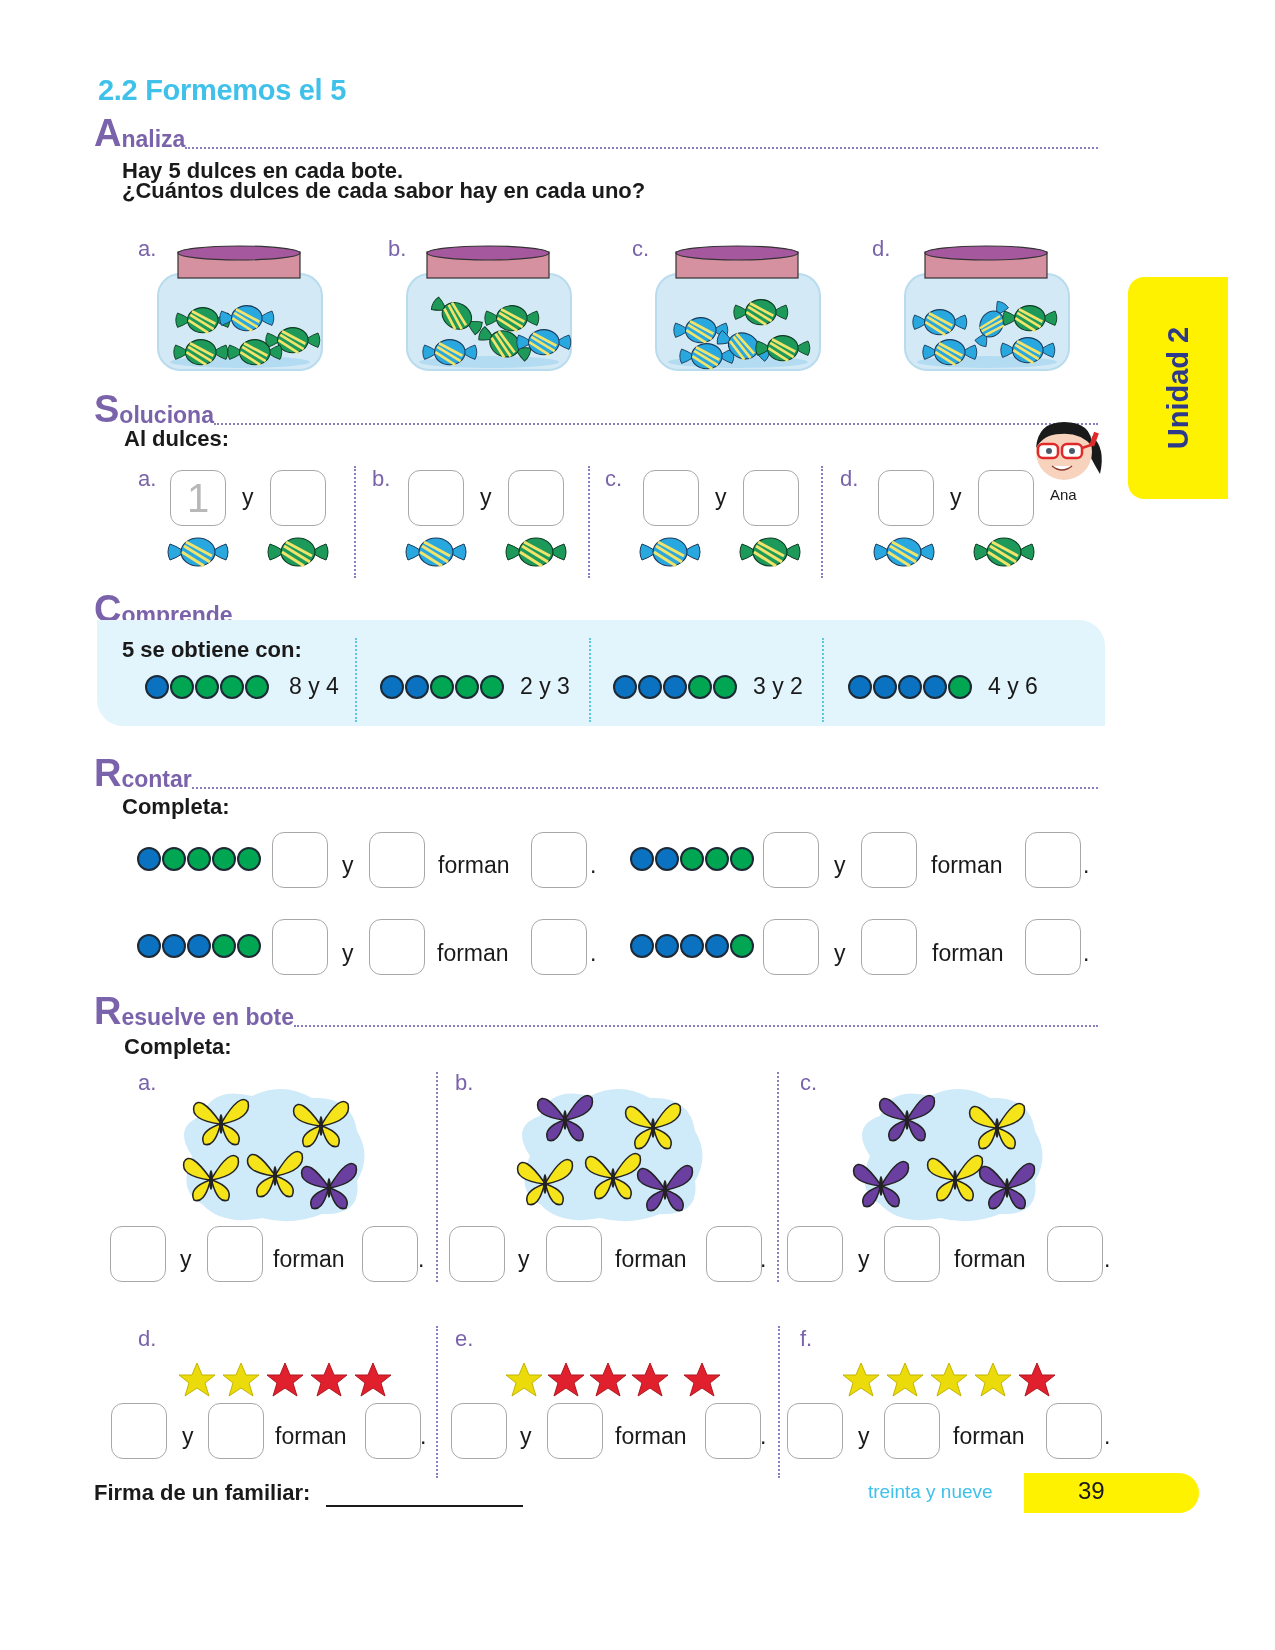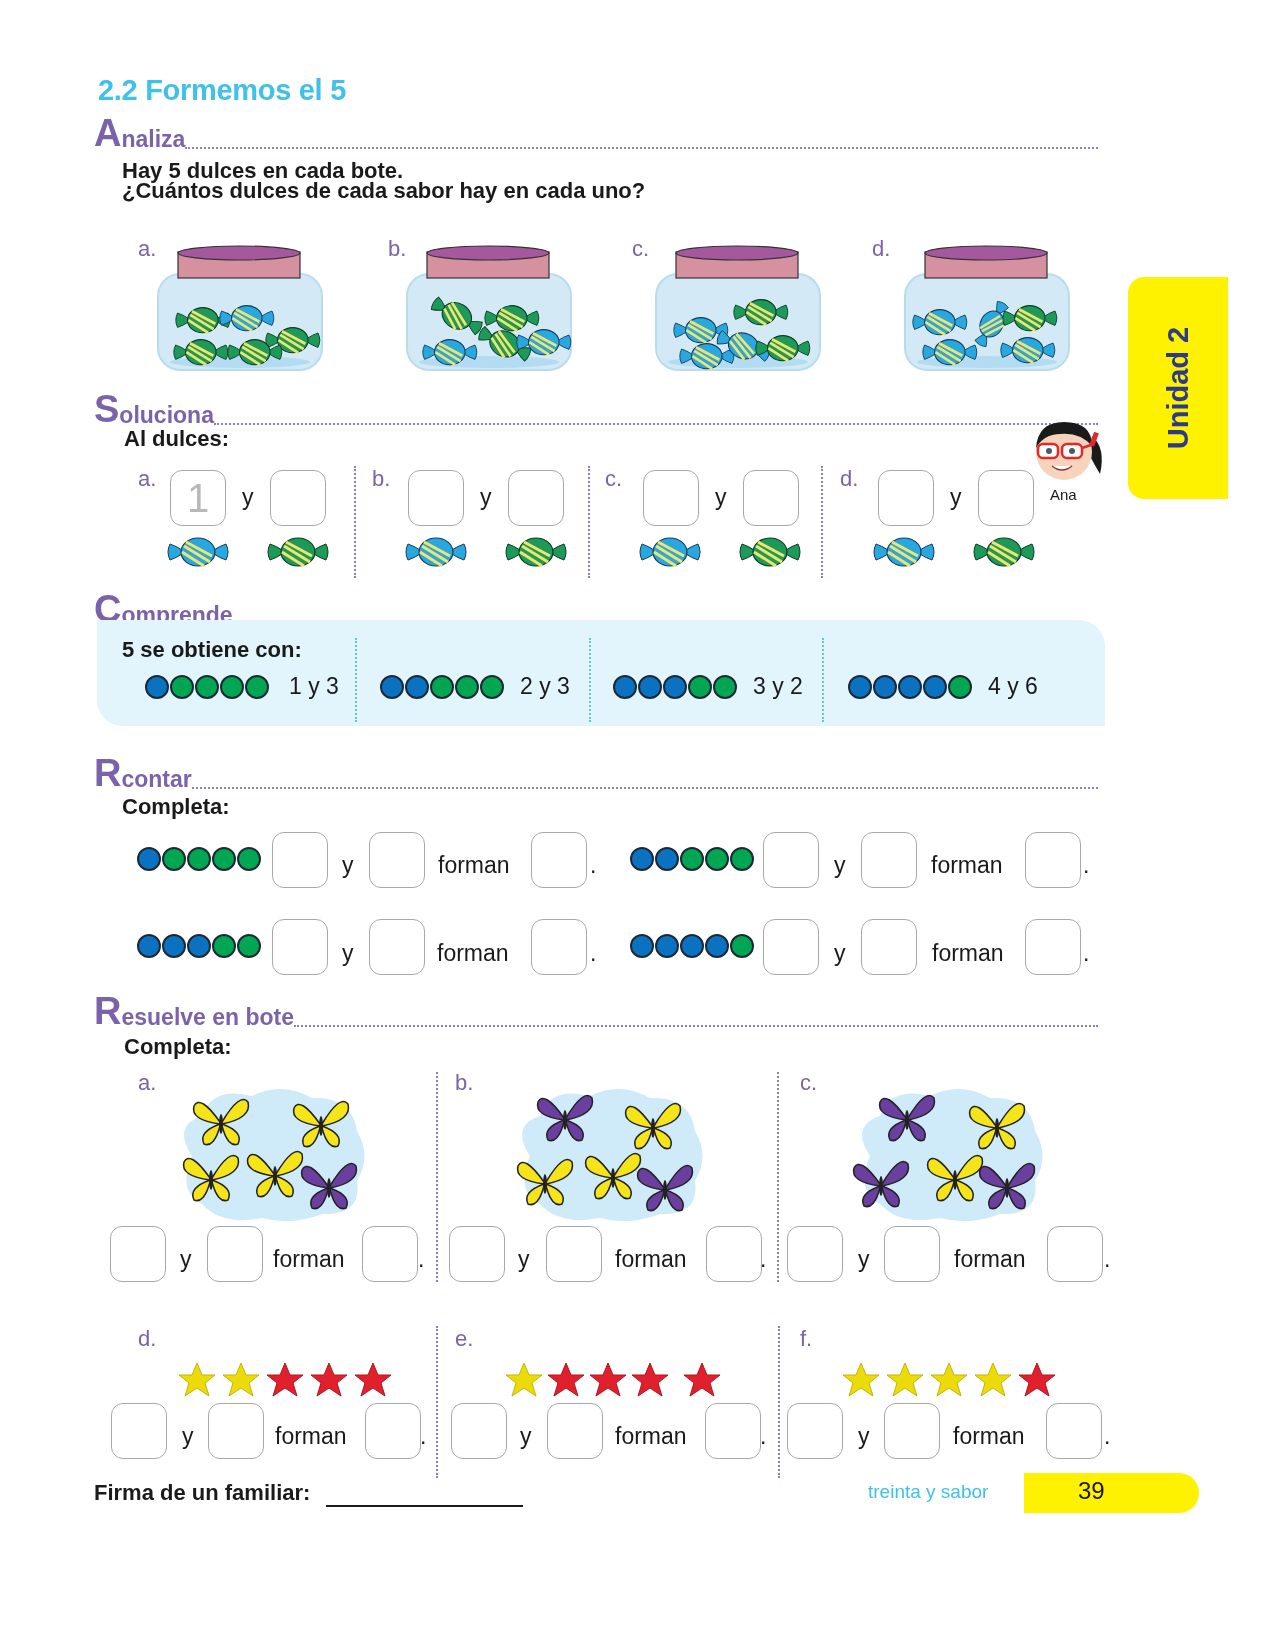--- a/index.html
+++ b/index.html
@@ -223,21 +223,21 @@
 <div class="abs vdiv-blue" style="left:822px; top:638px; height:84px;"></div>
 
 <div class="abs row" style="left:145px; top:673px; gap:20px;">
   <div class="dots-row">
     <span class="dot" style="background:#0a72c0"></span>
       <span class="dot" style="background:#00a651"></span>
       <span class="dot" style="background:#00a651"></span>
       <span class="dot" style="background:#00a651"></span>
       <span class="dot" style="background:#00a651"></span>
   </div>
-  <span class="word">1 y 3</span>
+  <span class="word">8 y 4</span>
 </div>
 <div class="abs row" style="left:380px; top:673px; gap:16px;">
   <div class="dots-row">
     <span class="dot" style="background:#0a72c0"></span>
       <span class="dot" style="background:#0a72c0"></span>
       <span class="dot" style="background:#00a651"></span>
       <span class="dot" style="background:#00a651"></span>
       <span class="dot" style="background:#00a651"></span>
   </div>
   <span class="word">2 y 3</span>
@@ -457,16 +457,16 @@
 <div class="abs box" style="left:787px; top:1403px;"></div>
 <div class="abs word" style="left:858px; top:1423px;">y</div>
 <div class="abs box" style="left:884px; top:1403px;"></div>
 <div class="abs word" style="left:953px; top:1423px;">forman</div>
 <div class="abs box" style="left:1046px; top:1403px;"></div>
 <div class="abs word" style="left:1104px; top:1423px;">.</div>
 
 <div class="abs body-text" style="left:94px; top:1480px;">Firma de un familiar:</div>
 <div class="abs" style="left:326px; top:1505px; width:197px; border-bottom:2px solid #1a1a1a;"></div>
 
-<div class="abs" style="left:868px; top:1481px; font-size:19px; color:#3fc1ea; font-family:'Liberation Sans',sans-serif;">treinta y sabor</div>
+<div class="abs" style="left:868px; top:1481px; font-size:19px; color:#3fc1ea; font-family:'Liberation Sans',sans-serif;">treinta y nueve</div>
 <div class="abs footer-pill">
   <span style="position:absolute; left:54px; top:4px; font-size:24px; color:#1a1a1a; font-family:'Liberation Sans',sans-serif;">39</span>
 </div>
 
 </body></html>

